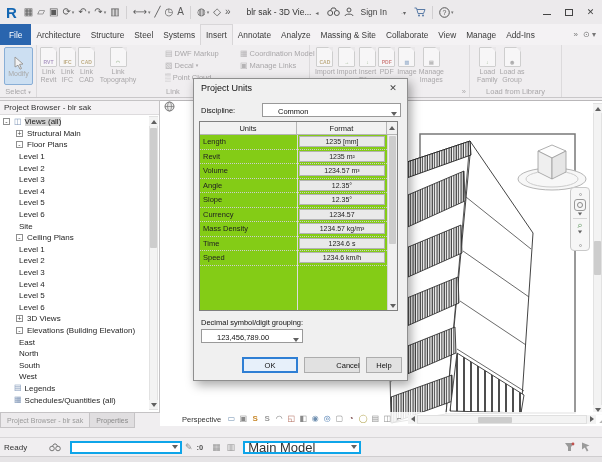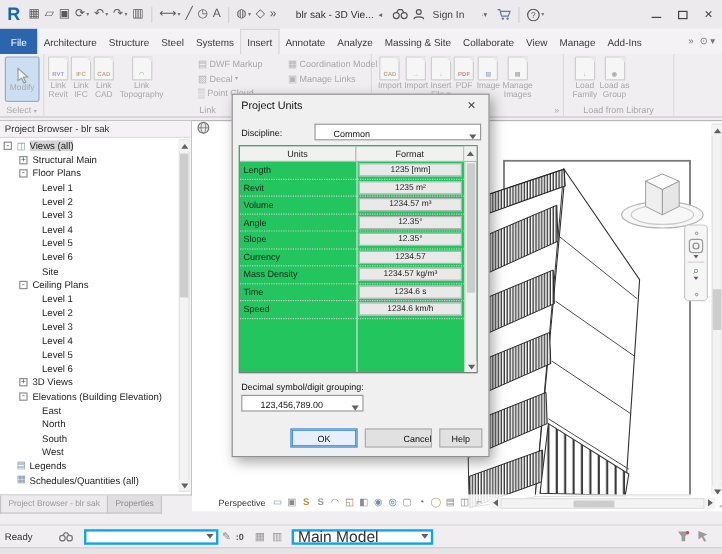--- a/index.html
+++ b/index.html
@@ -44,21 +44,21 @@
   .smallcol{position:absolute;font-size:7.5px;color:#a9a7a9;}
   .srow{display:flex;align-items:center;height:12px;white-space:nowrap;}
   .srow .si{font-size:8px;margin-right:2px;color:#b5b3b5;}
   .srow .dd{font-size:5px;margin-left:2px;}
 
   
   .browser{position:absolute;left:0;top:100px;width:160px;height:313px;background:#fff;border:1px solid #c5c3c5;border-left:none;}
   .bheader{height:14px;background:#f4f2f4;border-bottom:1px solid #dddbdd;font-size:8px;color:#333;display:flex;align-items:center;padding-left:4px;}
   .tree{position:absolute;left:0;top:15px;right:10px;bottom:0;overflow:hidden;}
   .trow{display:flex;align-items:center;height:11.6px;font-size:8px;color:#1e1e1e;white-space:nowrap;}
-  .d0{padding-left:3px;} .d1{padding-left:16px;} .d2{padding-left:35px;}
+  .d0{padding-left:3px;} .d1{padding-left:16px;} .d2{padding-left:19px;}
   .exp{width:7px;height:7px;border:1px solid #8f8f8f;background:#fff;font-size:7px;line-height:5px;text-align:center;color:#444;margin-right:4px;flex:none;}
   .ticon{font-size:8px;color:#7c93b5;margin-right:3px;flex:none;line-height:1;}
   .tlab.sel{background:#d4d4d4;}
   .vscroll{position:absolute;top:15px;right:1px;width:9px;bottom:2px;background:#f3f3f3;border:1px solid #e2e2e2;display:flex;flex-direction:column;align-items:center;}
   .sbtn{width:9px;height:9px;display:flex;align-items:center;justify-content:center;background:#f3f3f3;flex:none;}
   .thumb{width:7px;background:#cdcdcd;border-radius:1px;}
   .vscroll .thumb{height:120px;margin-top:2px;}
   .vscroll .sbtn.bot{margin-top:auto;}
   .btabs{position:absolute;left:0;top:413px;display:flex;}
   .btab{height:15px;font-size:7px;display:flex;align-items:center;padding:0 6px;border:1px solid #c5c3c5;border-top:none;white-space:nowrap;}
@@ -105,21 +105,21 @@
   .tr2{width:0;height:0;border-top:3px solid transparent;border-bottom:3px solid transparent;border-left:4px solid #606060;}
 
   
   .dialog{position:absolute;left:193px;top:78px;width:215px;height:303px;background:#f0f0f0;border:1px solid #8f8f8f;box-shadow:3px 4px 10px rgba(0,0,0,.35);z-index:60;}
   .dtitle{height:18px;display:flex;align-items:center;padding:0 7px;font-size:9px;color:#111;}
   .dclose{margin-left:auto;color:#444;font-size:9px;width:14px;text-align:center;}
   .dclose::before{content:"✕";}
   .dlabel{position:absolute;font-size:7.5px;color:#111;}
   .dcombo{position:absolute;height:14px;background:#fff;border:1px solid #999;display:flex;align-items:flex-end;font-size:7.5px;padding-left:15px;color:#111;}
   .dcombo .cdd{margin-left:auto;width:12px;display:flex;align-items:center;justify-content:center;}
-  .utable{position:absolute;left:5px;top:42px;width:199px;height:190px;background:#22c55e;border:1px solid #7f7f7f;}
+  .utable{position:absolute;left:5px;top:42px;width:199px;height:190px;background:#84cc16;border:1px solid #7f7f7f;}
   .uhead{display:flex;height:13px;background:#f1f1f1;border-bottom:1px solid #b5b5b5;font-size:7.5px;color:#222;}
   .uh1{width:97px;border-right:1px solid #b5b5b5;display:flex;align-items:center;justify-content:center;}
   .uh2{flex:1;display:flex;align-items:center;justify-content:center;border-right:1px solid #b5b5b5;}
   .uhs{width:10px;background:#f0f0f0;display:flex;align-items:center;justify-content:center;}
   .ubody{position:absolute;left:0;top:13px;right:10px;bottom:0;}
   .colline{position:absolute;left:97px;top:13px;bottom:0;width:1px;background:#dcdcdc;}
   .urow{display:flex;height:14.5px;border-bottom:1px dotted #cycle;border-bottom:1px dotted #cccccc;}
   .ucell{width:97px;font-size:7.5px;color:#222;display:flex;align-items:center;padding-left:3px;}
   .fcell{flex:1;display:flex;align-items:center;justify-content:center;padding:0 2px;}
   .fbtn{width:100%;height:11px;background:#e9e9e9;border:1px solid #b3b3b3;font-size:7px;color:#222;font-family:"Liberation Sans",sans-serif;display:flex;align-items:center;justify-content:center;padding:0;}

